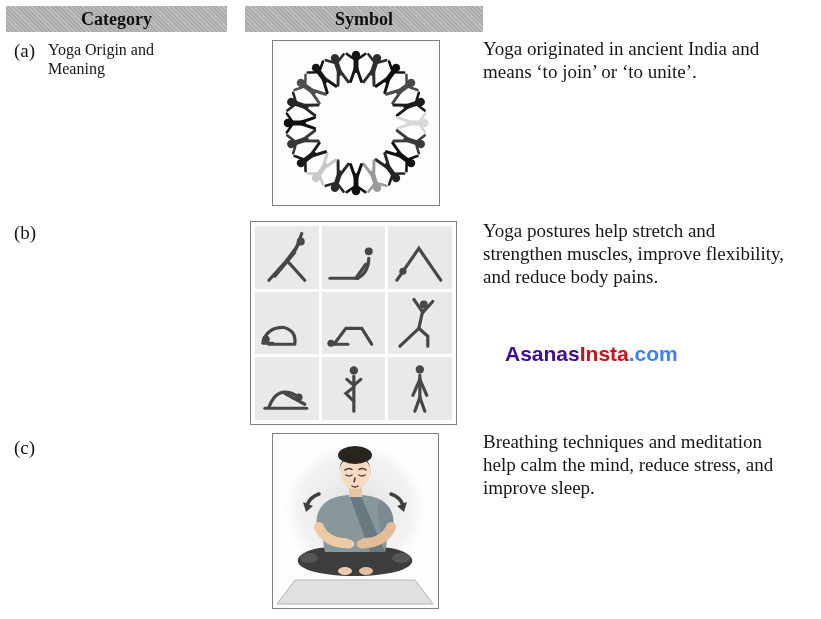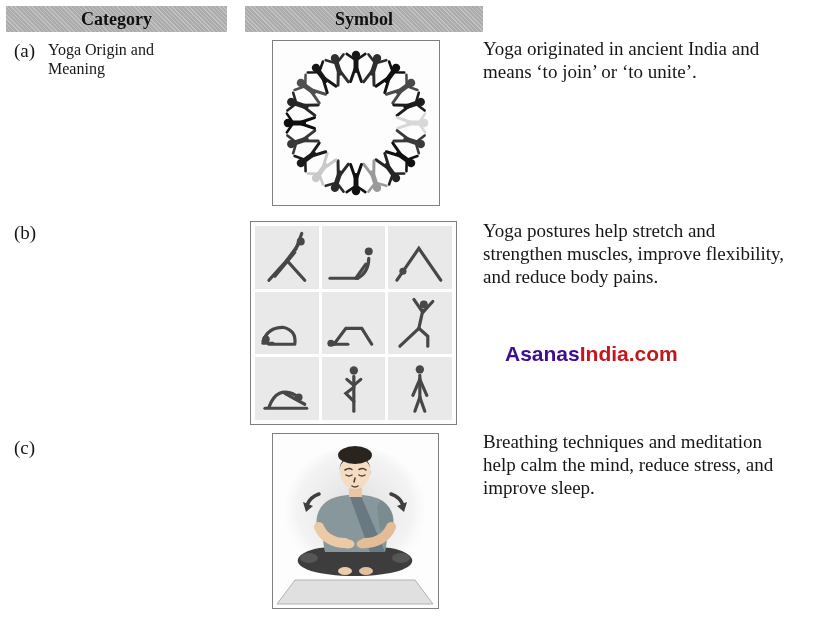--- a/index.html
+++ b/index.html
@@ -280,21 +280,21 @@
           </svg>
       </div>
     </div>
   </div>
 
   <div class="desc" style="left:483px; top:220px; width:350px;">Yoga postures help stretch and
 strengthen muscles, improve flexibility,
 and reduce body pains.</div>
 
   <div class="watermark">
-    <span style="color: rgb(61, 13, 147);">Asanas</span><span style="color: rgb(201, 19, 28);">India</span><span style="color: #b91c1c;">.com</span>
+    <span style="color: rgb(61, 13, 147);">Asanas</span><span style="color: rgb(201, 19, 28);">Insta</span><span style="color: #3b82f6;">.com</span>
   </div>
 
   <div class="row-label" style="left:14px; top:437px;">(c)</div>
 
   <div class="sym-box box-c">
     <svg viewBox="0 0 165 174">
       <defs>
         <radialGradient id="halo" cx="50%" cy="48%" r="55%">
           <stop offset="0%" stop-color="#c4c4c4" stop-opacity="0.55"></stop>
           <stop offset="75%" stop-color="#d5d5d5" stop-opacity="0.25"></stop>

